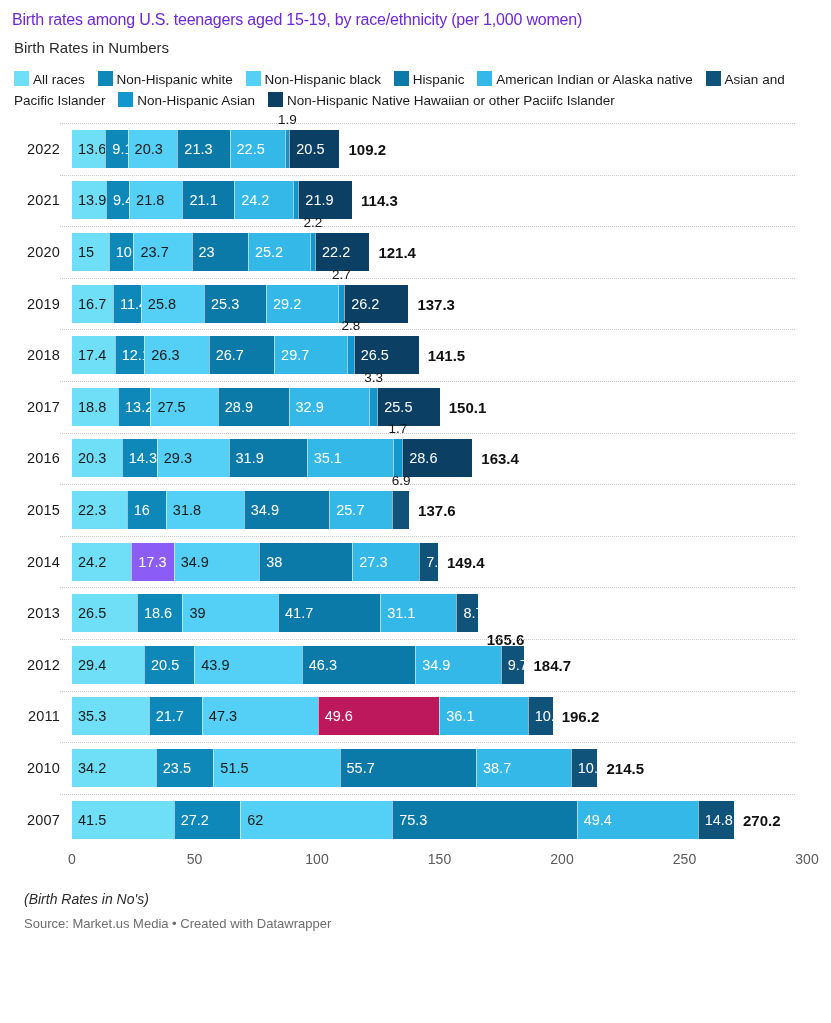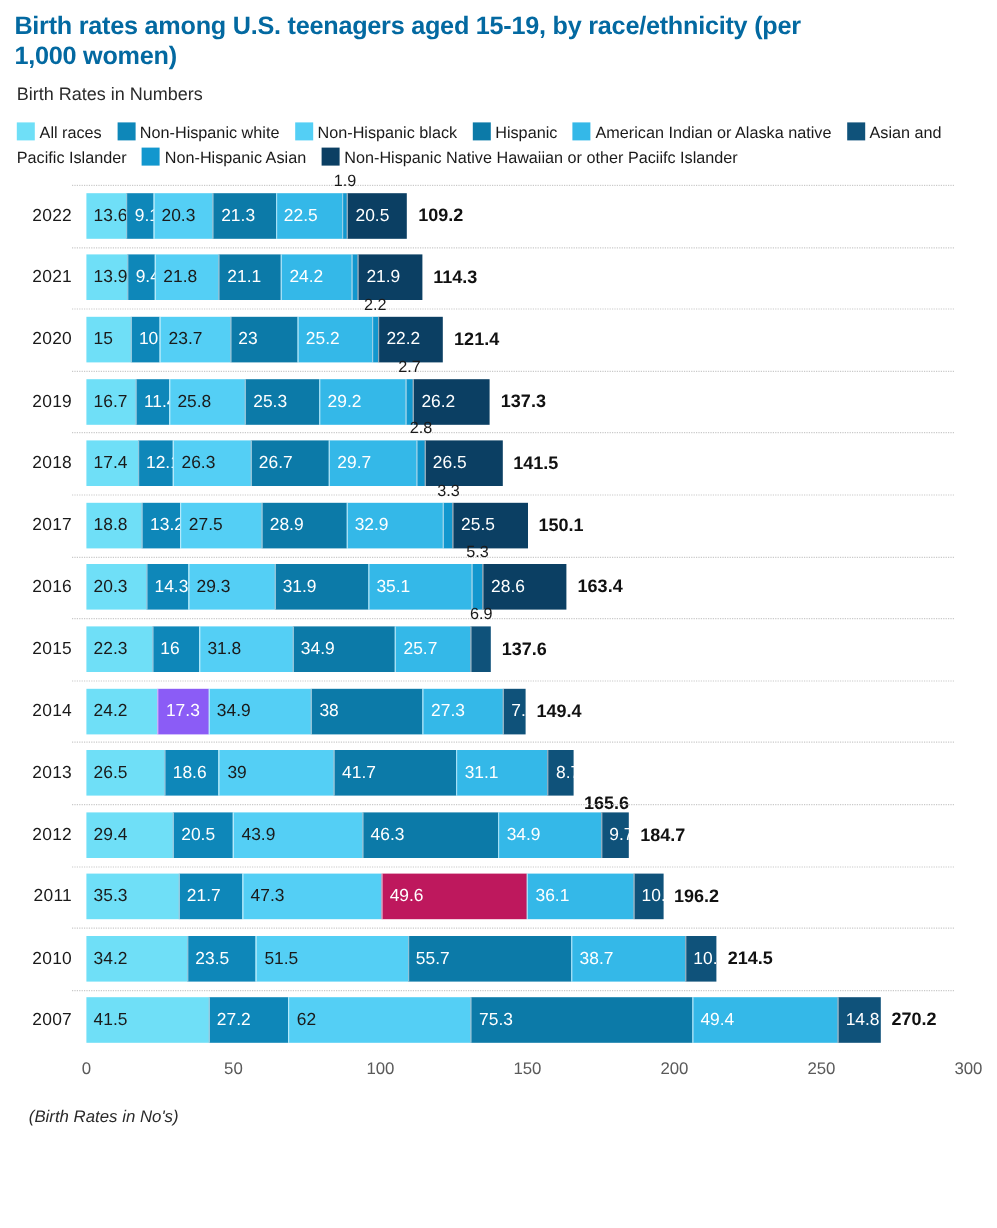--- a/index.html
+++ b/index.html
@@ -18,25 +18,25 @@
   .page {
     width: 831px;
     height: 1023px;
     box-sizing: border-box;
     padding: 10px 12px 0 12px;
     position: relative;
   }
 
   
   .chart-title {
-    font-size: 21px;
-    font-weight: bold;
+    font-size: 16px;
+    font-weight: normal;
     line-height: 1.19;
     letter-spacing: -0.2px;
-    color: #0369a1;
+    color: #6d28d9;
     margin: 0 0 0 0;
     max-width: 690px;
   }
   .chart-subtitle {
     font-size: 15px;
     font-weight: normal;
     color: #2b2b2b;
     margin: 10px 0 0 2px;
     line-height: 1.2;
   }
@@ -387,21 +387,21 @@
             <div class="seg" style="width: 71.785px; background: rgb(84, 207, 245);">
               <span class="seg-label inside-light">29.3</span>
             </div>
             <div class="seg" style="width: 78.155px; background: rgb(12, 122, 168);">
               <span class="seg-label inside-dark">31.9</span>
             </div>
             <div class="seg" style="width: 85.995px; background: rgb(52, 184, 232);">
               <span class="seg-label inside-dark">35.1</span>
             </div>
             <div class="seg" style="width: 9.555px; background: rgb(18, 151, 206);">
-              <span class="seg-label outside">5.3</span>
+              <span class="seg-label outside">1.7</span>
             </div>
             <div class="seg" style="width: 70.07px; background: rgb(11, 63, 99);">
               <span class="seg-label inside-dark">28.6</span>
             </div>
           </div>
           <div class="row-total" style="left: 400.33px;">163.4</div>
         </div>
       </div>
       <div class="row">
         <div class="row-grid"></div>
@@ -599,15 +599,16 @@
       <div class="axis-tick" style="left: 182.5px;">50</div>
       <div class="axis-tick" style="left: 305px;">100</div>
       <div class="axis-tick" style="left: 427.5px;">150</div>
       <div class="axis-tick" style="left: 550px;">200</div>
       <div class="axis-tick" style="left: 672.5px;">250</div>
       <div class="axis-tick" style="left: 795px;">300</div>
     </div>
 
   <div class="footer">
     <div class="footer-note">(Birth Rates in No's)</div>
+    <div class="footer-source">Source: Market.us Media • Created with Datawrapper</div>
   </div>
 
 </div>
 
 </body></html>

